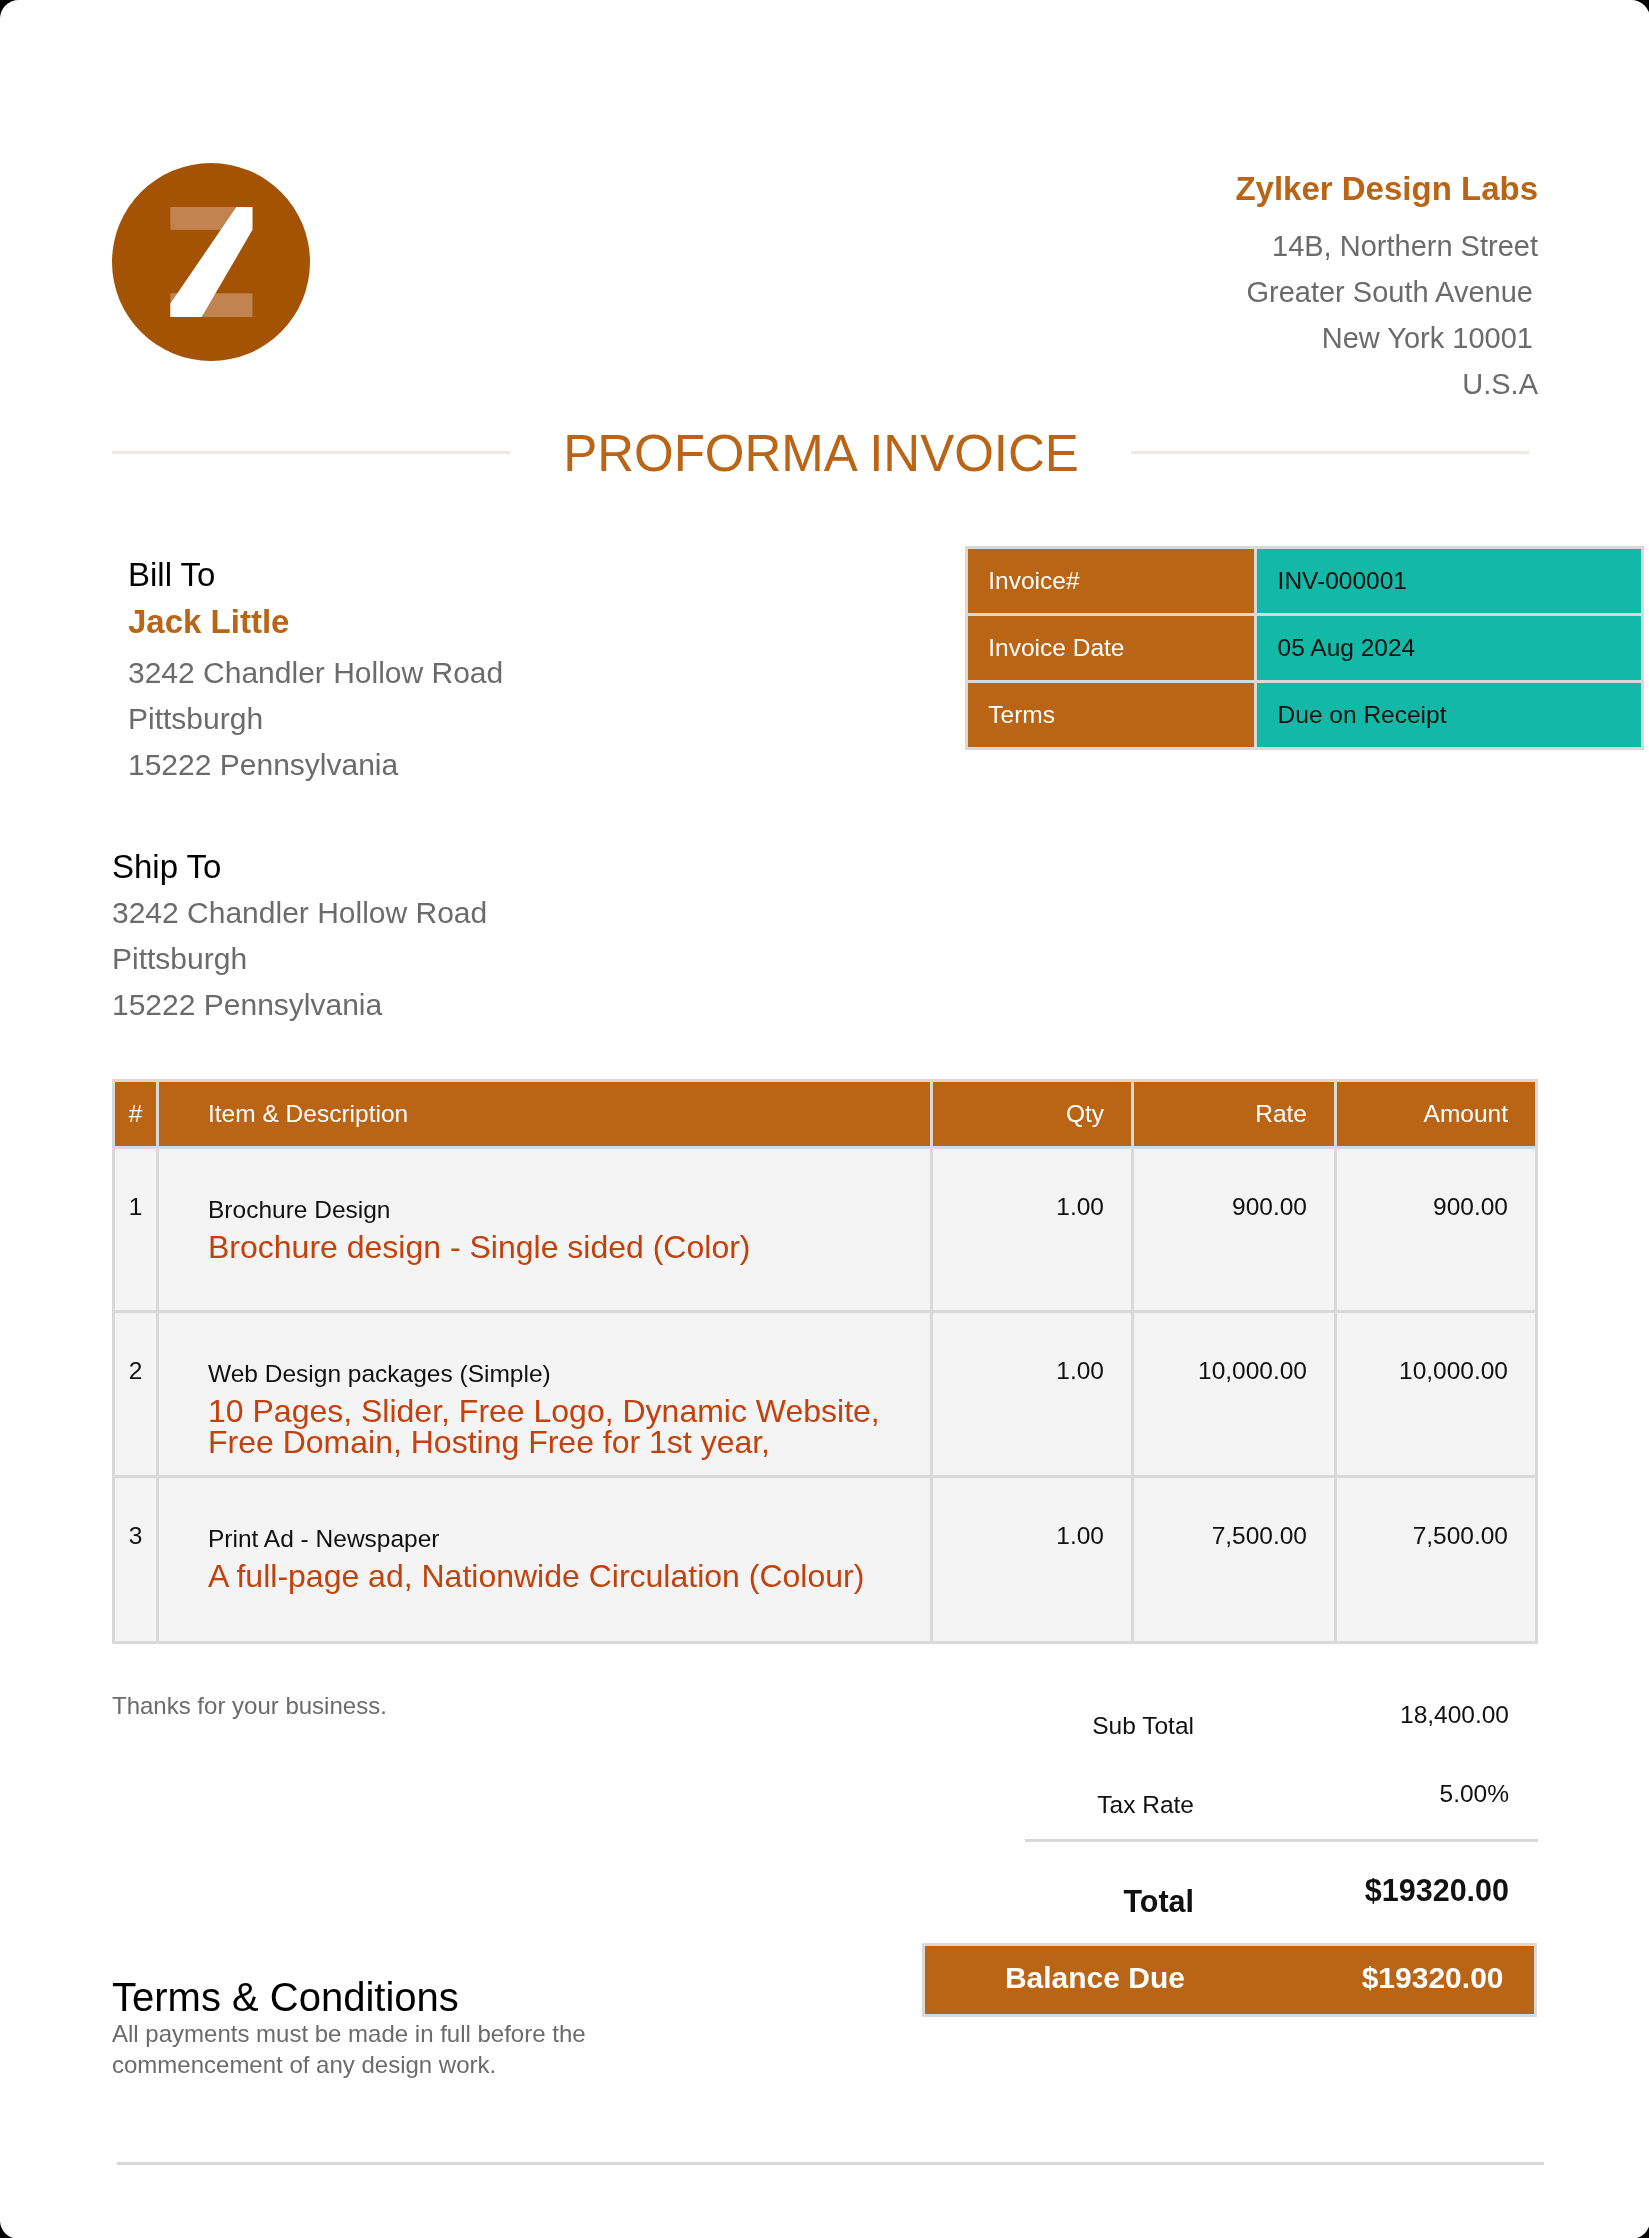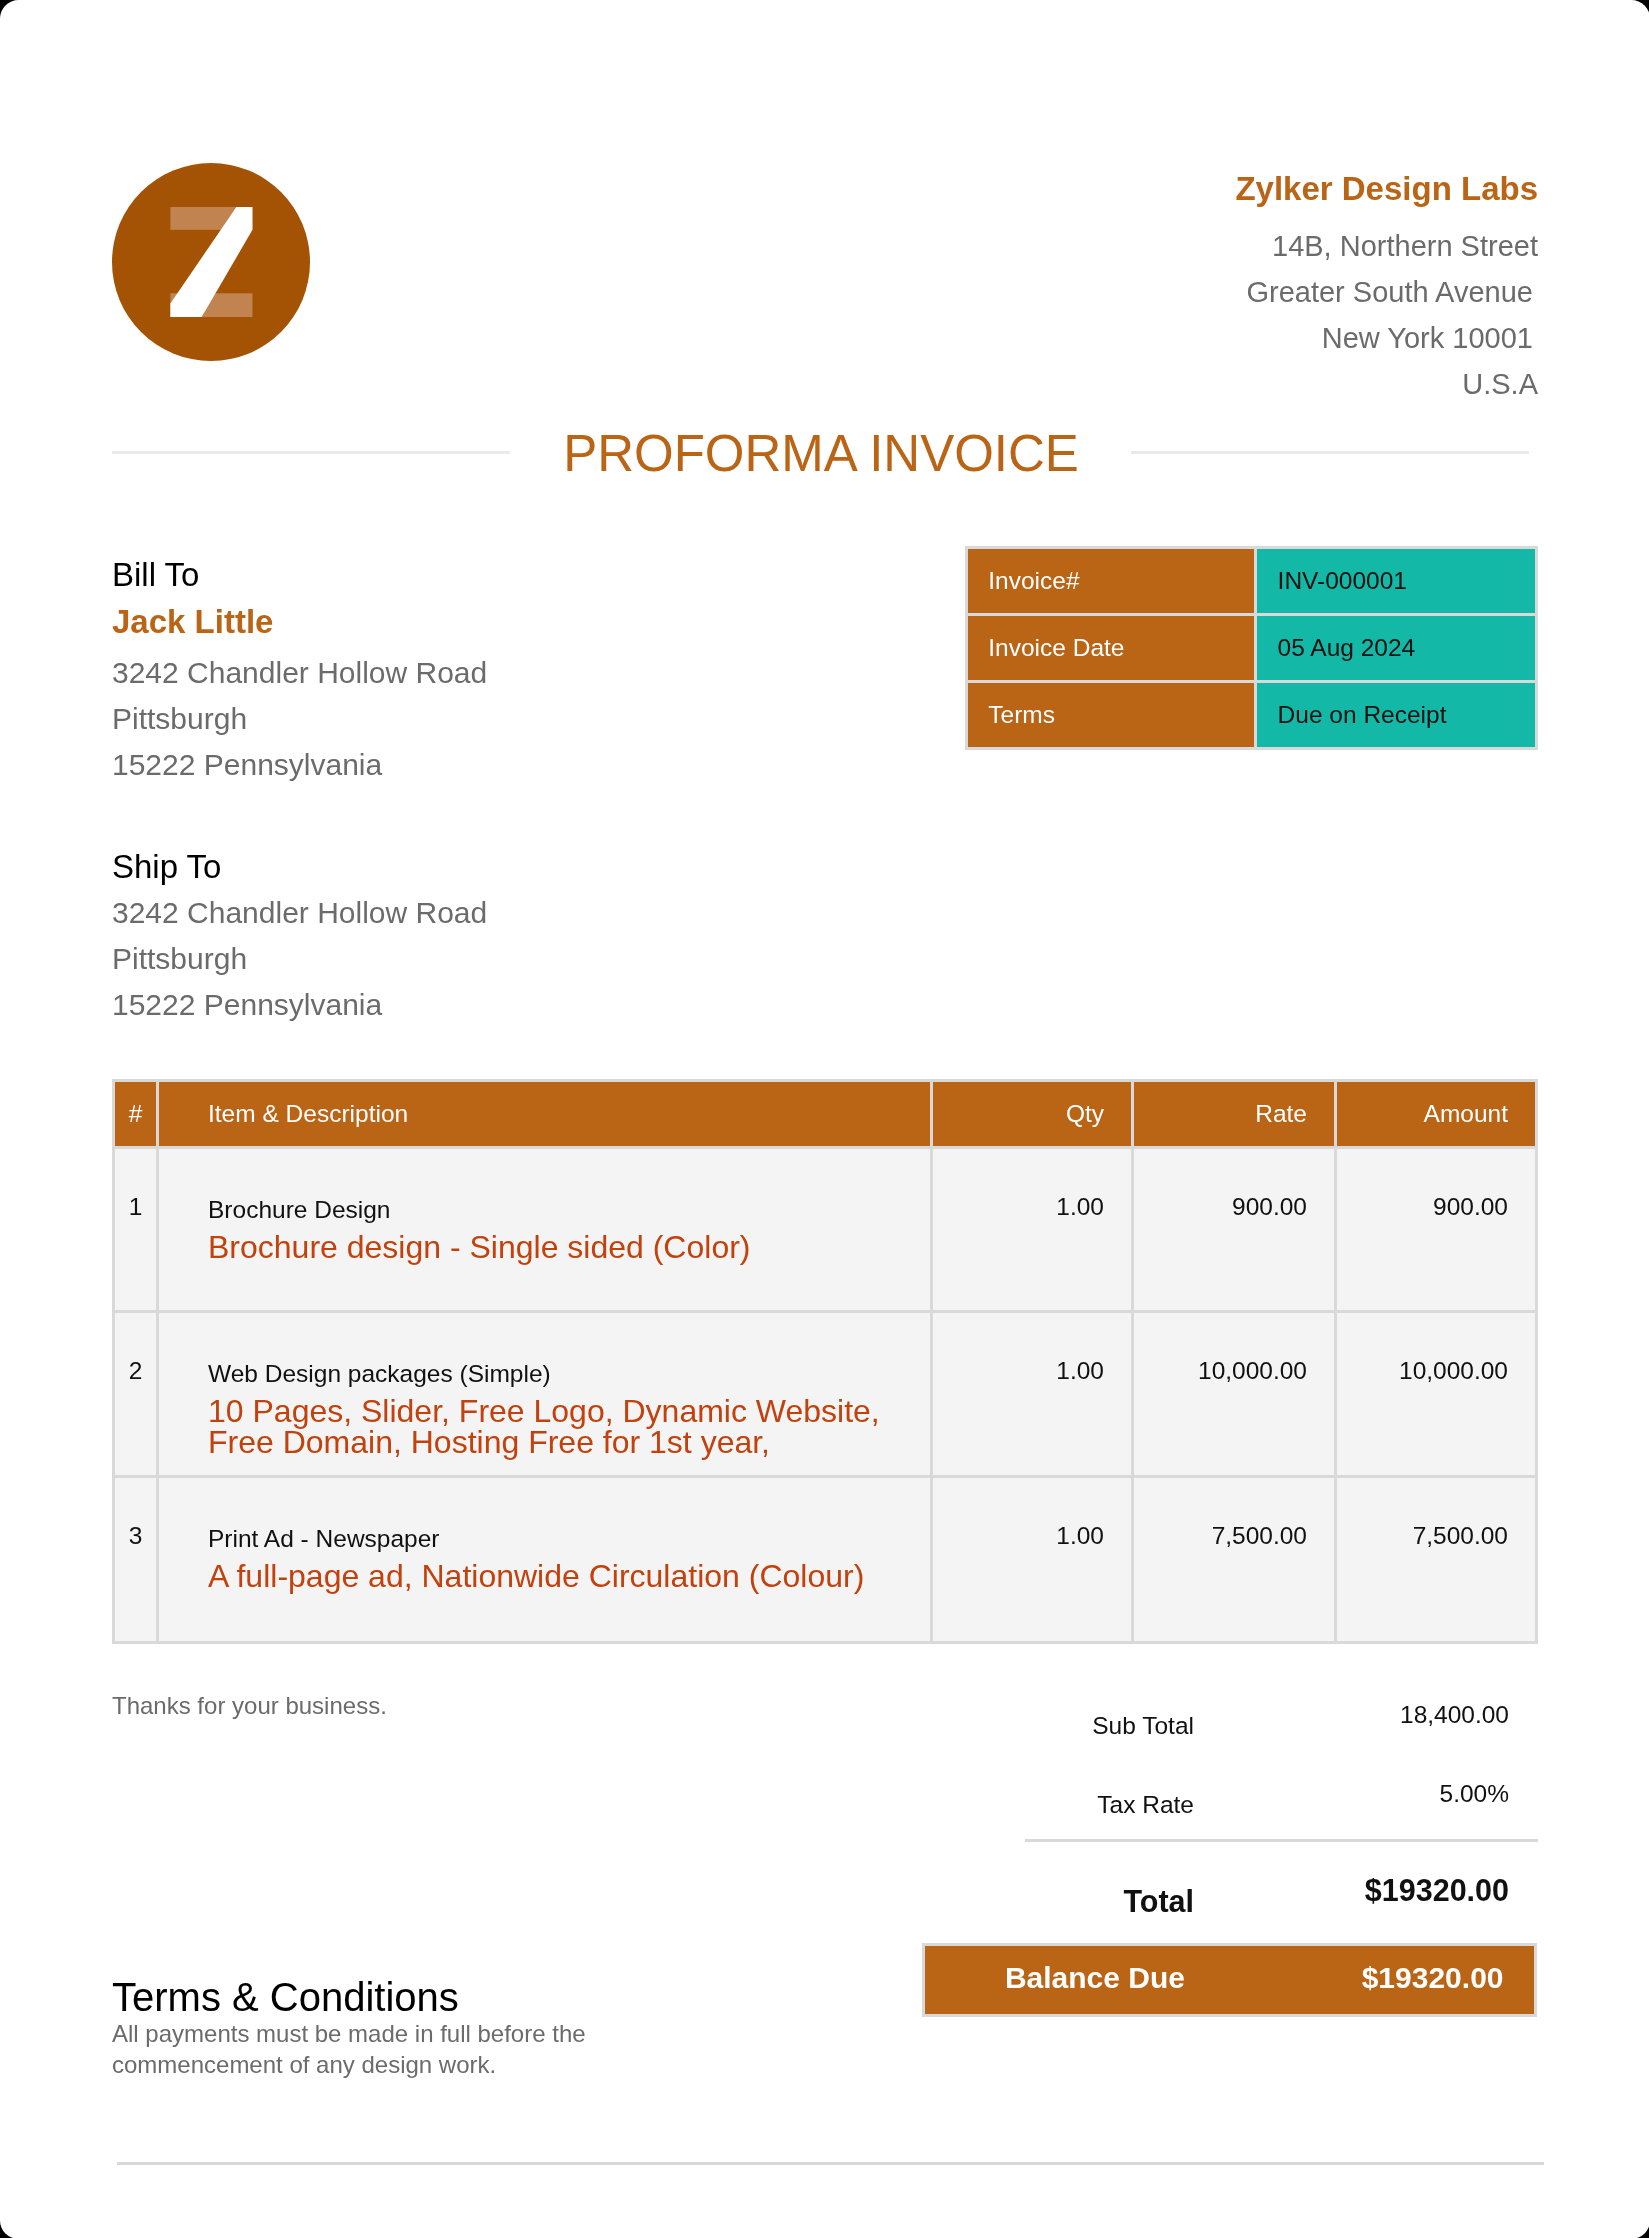--- a/index.html
+++ b/index.html
@@ -16,21 +16,21 @@
 
   .title-rule { position: absolute; top: 451px; height: 2.5px; background: #ECE9E7; }
   .title { position: absolute; top: 420px; left: 474px; width: 694px; text-align: center;
            font-size: 51px; color: #BA6416; letter-spacing: 0px; line-height: 68px; }
 
   .addr { position: absolute; left: 112px; }
   .addr-heading { font-size: 33px; color: #000; line-height: 46px; }
   .addr-name { font-size: 33px; font-weight: bold; color: #BA6416; line-height: 47px; }
   .addr-line { font-size: 30px; color: #6b6b6b; line-height: 46px; }
 
-  .meta { position: absolute; left: 965px; top: 546px; width: 573px; border-collapse: collapse; }
+  .meta { position: absolute; left: 965px; top: 546px; width: 679px; border-collapse: collapse; }
   .meta td { border: 3.4px solid #D9D9D9; height: 64px; padding: 0 0 0 20.3px; font-size: 24.5px; }
   .meta td.label { background: #BA6416; color: #fff; width: 266px; }
   .meta td.val { background: #14b8a6; color: #111; }
 
   .items { position: absolute; left: 112px; top: 1079px; width: 1426px; border-collapse: collapse; }
   .items th, .items td { border: 3.4px solid #D9D9D9; }
   .items th { background: #BA6416; color: #fff; font-weight: normal; font-size: 24.5px; height: 64px; padding: 0 27px; }
   .items td { background: #F4F4F4; vertical-align: top; font-size: 24.5px; color: #111; padding-top: 44px; }
   .items .c-num { width: 41px; text-align: center; padding-left: 0; padding-right: 0; }
   .items .c-item { text-align: left; padding-left: 49px; }
@@ -81,21 +81,21 @@
     <div class="company-line">14B, Northern Street</div>
     <div class="company-line" style="padding-right:5.1px">Greater South Avenue</div>
     <div class="company-line" style="padding-right:5.1px">New York 10001</div>
     <div class="company-line">U.S.A</div>
   </div>
 
   <div class="title-rule" style="left:112px; width:398px;"></div>
   <div class="title">PROFORMA INVOICE</div>
   <div class="title-rule" style="left:1131px; width:398px;"></div>
 
-  <div class="addr" style="top:552px;">
+  <div class="addr" style="top:552px;margin-left:16px;">
     <div class="addr-heading">Bill To</div>
     <div class="addr-name" style="margin-bottom:5.1px">Jack Little</div>
     <div class="addr-line">3242 Chandler Hollow Road</div>
     <div class="addr-line">Pittsburgh</div>
     <div class="addr-line">15222 Pennsylvania</div>
   </div>
 
   <div class="addr" style="top:844px;">
     <div class="addr-heading">Ship To</div>
     <div class="addr-line">3242 Chandler Hollow Road</div>

